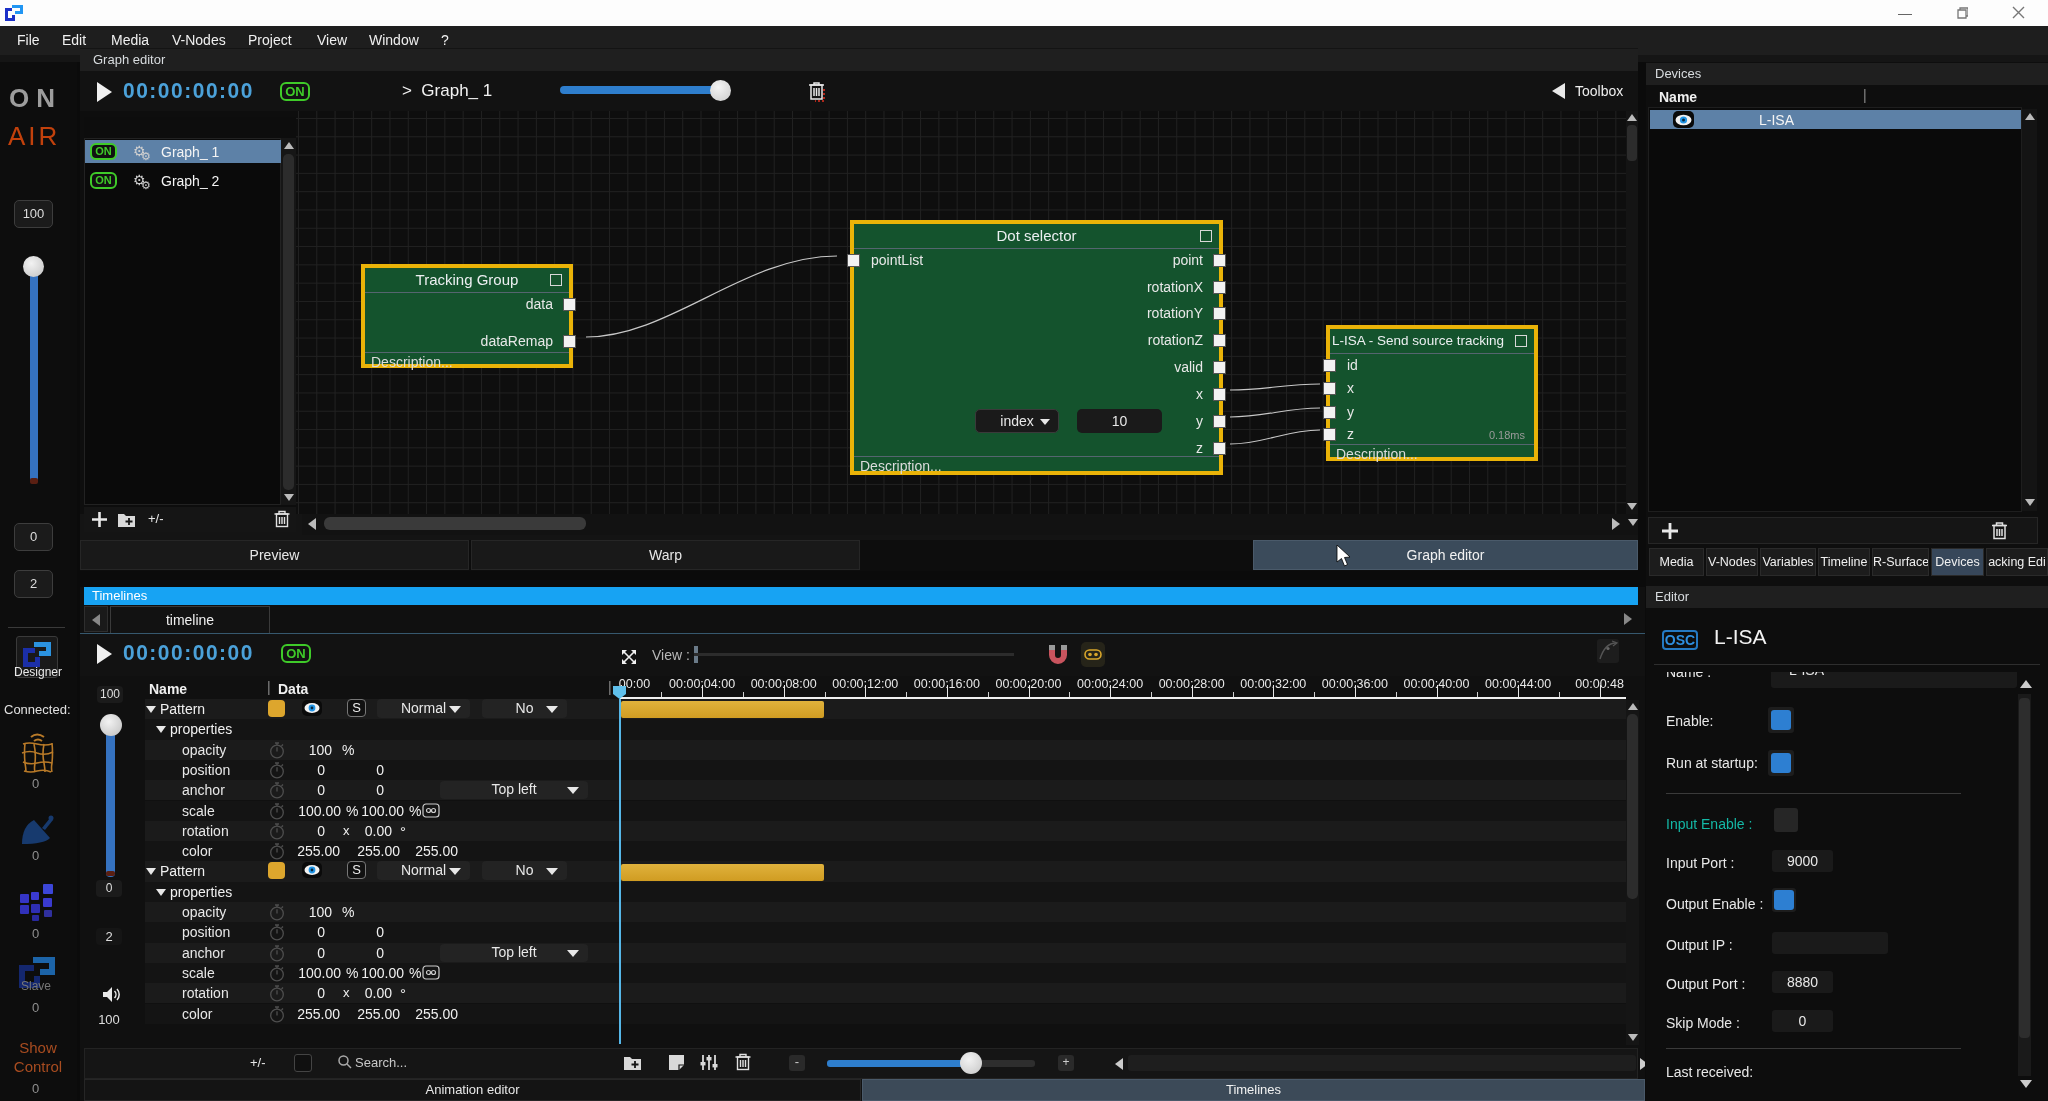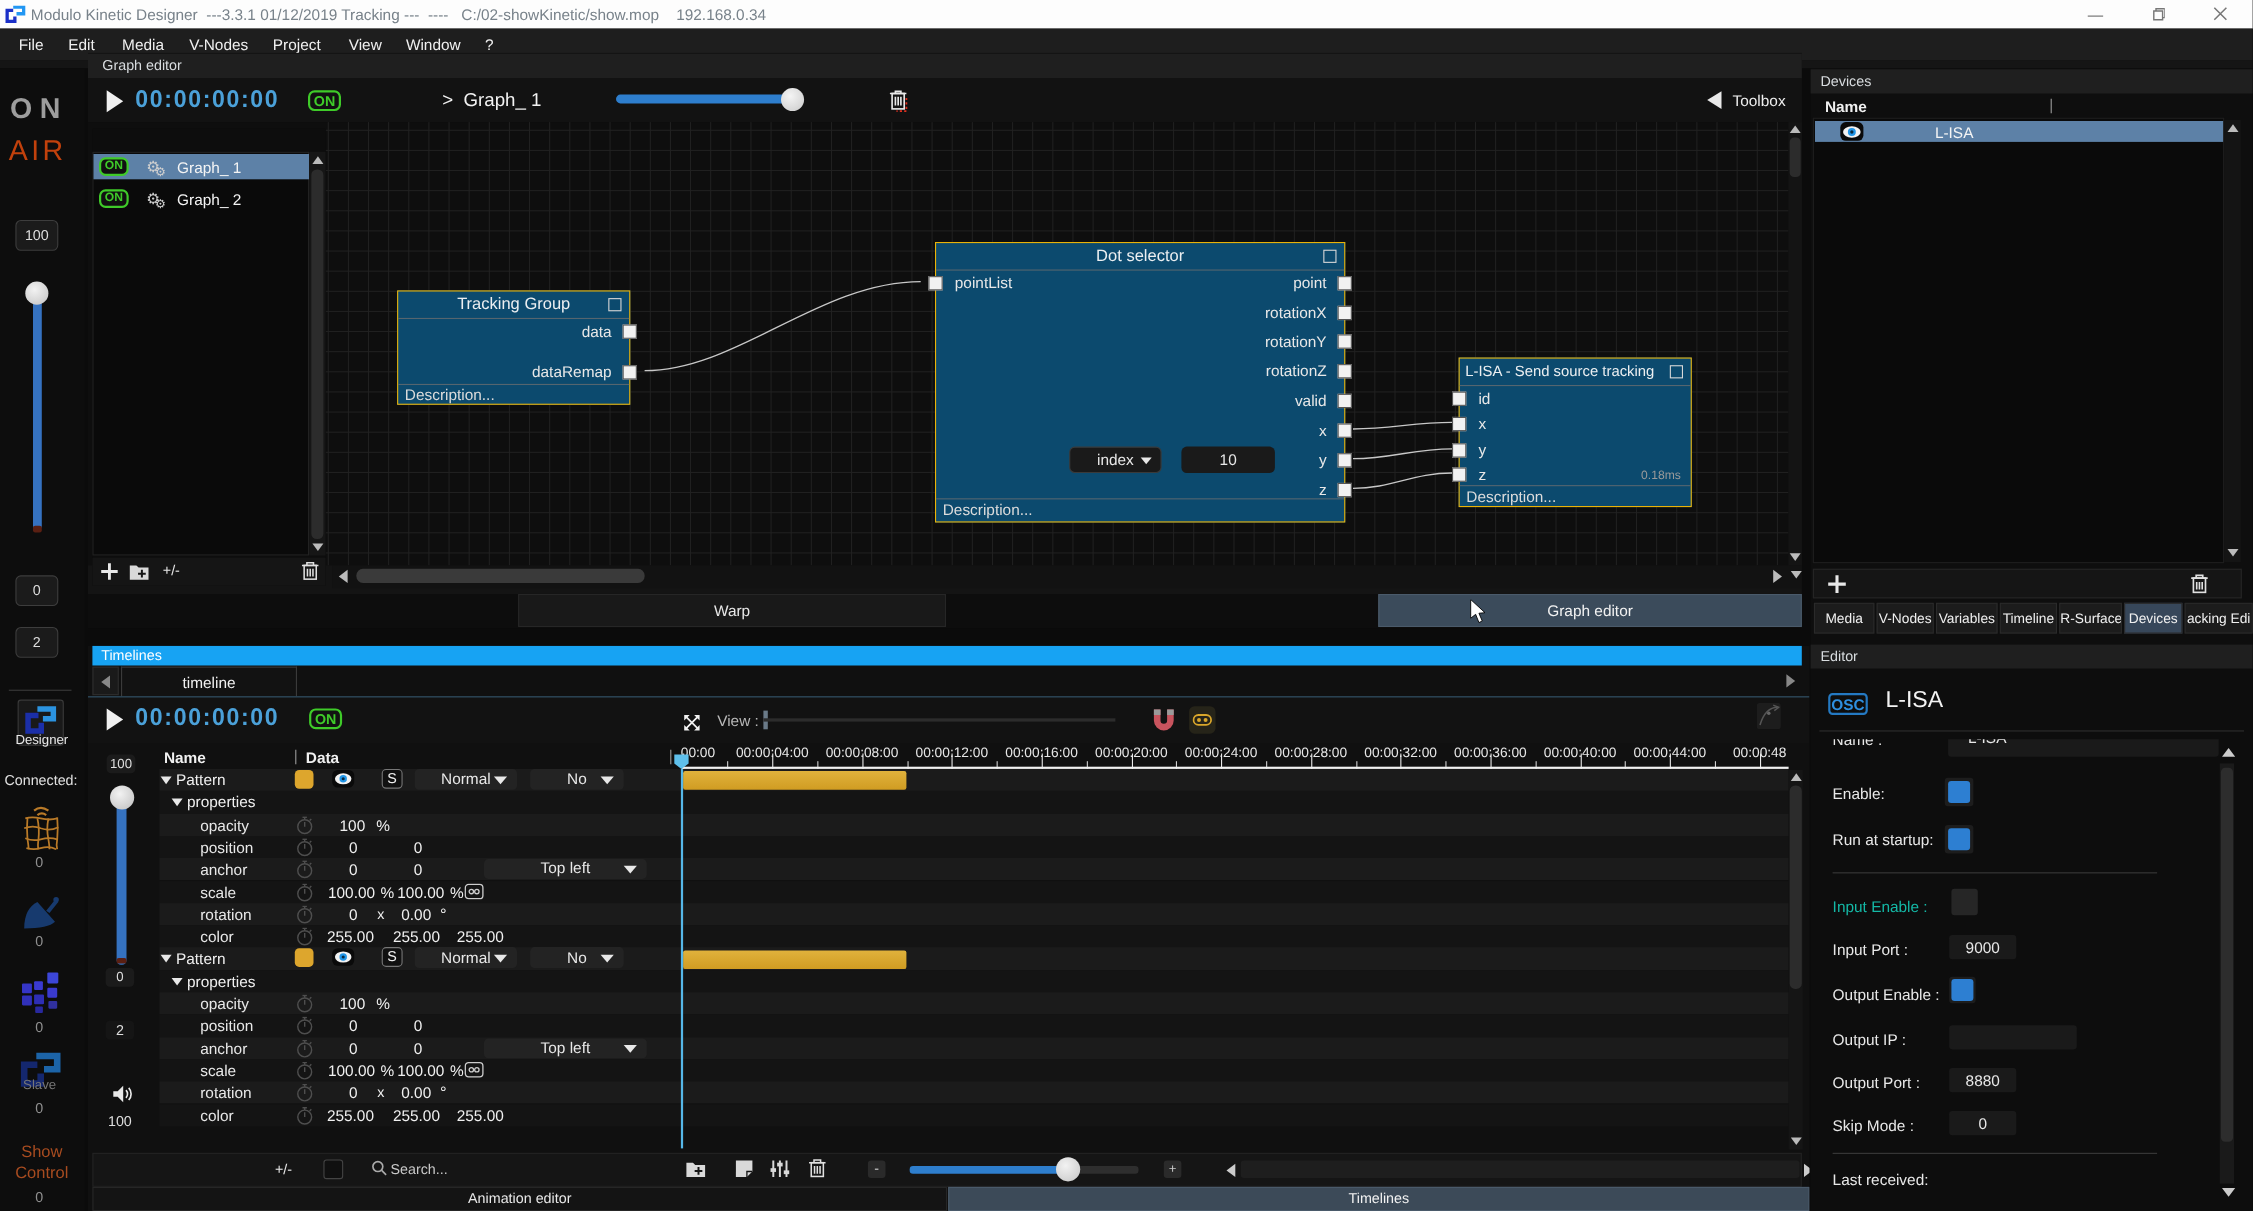--- a/index.html
+++ b/index.html
@@ -16,37 +16,36 @@
 .sbtn{position:absolute;background:#1b1b1b;border:1px solid #3d3d3d;border-radius:5px;color:#dcdcdc;font-size:13px;text-align:center;}
 
 .phead{background:#1f1f1f;color:#d8dcdf;font-size:13px;line-height:22px;padding-left:9px;}
 .seg{color:#4ba1d9;font-weight:bold;letter-spacing:1.5px;font-size:21px;font-family:"Liberation Sans",sans-serif;transform:scaleY(1.05);transform-origin:top left;}
 .onbtn{border:2px solid #3fcb29;color:#3fcb29;border-radius:6px;font-weight:bold;font-size:13px;text-align:center;line-height:15px;}
 .tri-r{width:0;height:0;border-style:solid;}
 .drop{background:#232323;border-radius:4px;color:#e8e8e8;font-size:14px;text-align:center;position:absolute;}
 .drop .dar{position:absolute;right:9px;top:50%;margin-top:-3px;width:0;height:0;border-left:6px solid transparent;border-right:6px solid transparent;border-top:7px solid #e8e8e8;}
 .rtab{top:0;height:28px;background:#1c1c1c;border:1px solid #2a2a2a;color:#f0f0f0;font-size:12.5px;text-align:center;line-height:26px;overflow:hidden;white-space:nowrap;}
 
-.node{background:#0c4a6e;border:1px solid #eab308;}
+.node{background:#14532d;border:4px solid #eab308;}
 .ntitle{position:absolute;left:0;top:0;width:100%;height:24px;text-align:center;font-size:15px;color:#eceff1;line-height:23px;}
 .ncheck{position:absolute;width:12px;height:12px;border:1.5px solid #d8d8d8;background:transparent;}
 .nsep{position:absolute;left:0;width:100%;height:1px;background:#55656f;}
 .nport{position:absolute;width:13px;height:13px;background:#f2f2f2;border:1px solid #555;}
 .nport-label{position:absolute;font-size:14px;color:#e8e8e8;}
 .ndesc{position:absolute;left:6px;font-size:14px;color:#dcdcdc;}
 </style>
 </head>
 <body>
 
 <div class="abs" id="titlebar">
   <svg class="abs" style="left:4px;top:5px" width="20" height="16" viewBox="0 0 20 16">
     <path d="M1 3 h7 v3 h-4 v7 h4 v-3 h3 v6 H1 Z" fill="#1b30c8"></path>
     <path d="M8 0 h11 v9 h-8 v-3 h5 V3 H8 Z" fill="#2196f3"></path>
   </svg>
-  <span class="t" style="left:28px">Modulo Kinetic Designer  ---3.3.1 01/12/2019 Tracking ---  ----   C:/02-showKinetic/show.mop    192.168.0.34</span>
   <span class="t" style="left:1898px;color:#666">—</span>
   <svg class="abs" style="left:1955px;top:7px" width="13" height="12" viewBox="0 0 13 12">
       <path d="M3 3 h8 v8 h-8 Z M5 3 V1 h8 v8 h-2" stroke="#777" fill="none" stroke-width="1.3"></path>
     </svg>
   <svg class="abs" style="left:2012px;top:6px" width="13" height="13" viewBox="0 0 13 13">
       <path d="M1 1 L12 12 M12 1 L1 12" stroke="#777" fill="none" stroke-width="1.4"></path>
     </svg>
 </div>
 
 <div class="abs" id="menubar">
@@ -258,20 +257,21 @@
   </div>
 
   <div class="abs" style="left:222px;top:466px;width:1336px;height:21px;background:#121212;">
     <div class="tri-r abs" style="left:6px;top:4px;border-width:6px 8px 6px 0;border-color:transparent #bbb transparent transparent;"></div>
     <div class="abs" style="left:22px;top:3px;width:262px;height:13px;background:#3a3a3a;border-radius:6px;"></div>
     <div class="tri-r abs" style="left:1310px;top:4px;border-width:6px 0 6px 8px;border-color:transparent transparent transparent #bbb;"></div>
       <div class="tri-r abs" style="left:1326px;top:5px;border-width:7px 5px 0 5px;border-color:#bbb transparent transparent transparent;"></div>
   </div>
 
   <div class="abs" style="left:0;top:492px;width:1558px;height:31px;background:#0d0d0d;">
+    <div class="abs" style="left:0;top:0;width:389px;height:30px;background:#191919;border:1px solid #262626;color:#e8e8e8;font-size:14px;text-align:center;line-height:28px;">Preview</div>
     <div class="abs" style="left:391px;top:0;width:389px;height:30px;background:#191919;border:1px solid #262626;color:#e8e8e8;font-size:14px;text-align:center;line-height:28px;">Warp</div>
     <div class="abs" style="left:1173px;top:0;width:385px;height:30px;background:#3b4b5b;border:1px solid #4a5a6a;color:#f2f2f2;font-size:14px;text-align:center;line-height:28px;">Graph editor</div>
     <svg class="abs" style="left:1256px;top:5px" width="17" height="24" viewBox="0 0 17 24">
         <path d="M1 0 L1 17 L5.5 13.5 L8.5 21 L11.5 19.5 L8.5 12.5 L14 12 Z" fill="#fff" stroke="#000" stroke-width="0.8"></path>
       </svg>
   </div>
 </div>
 
 <div class="abs" id="timelinespanel" style="left:80px;top:587px;width:1565px;height:514px;background:#101010;overflow:hidden;">
   <div class="abs" style="left:4px;top:0;width:1554px;height:18px;background:#17a3f3;color:#fff;font-size:13px;line-height:17px;padding-left:8px;">Timelines</div>

